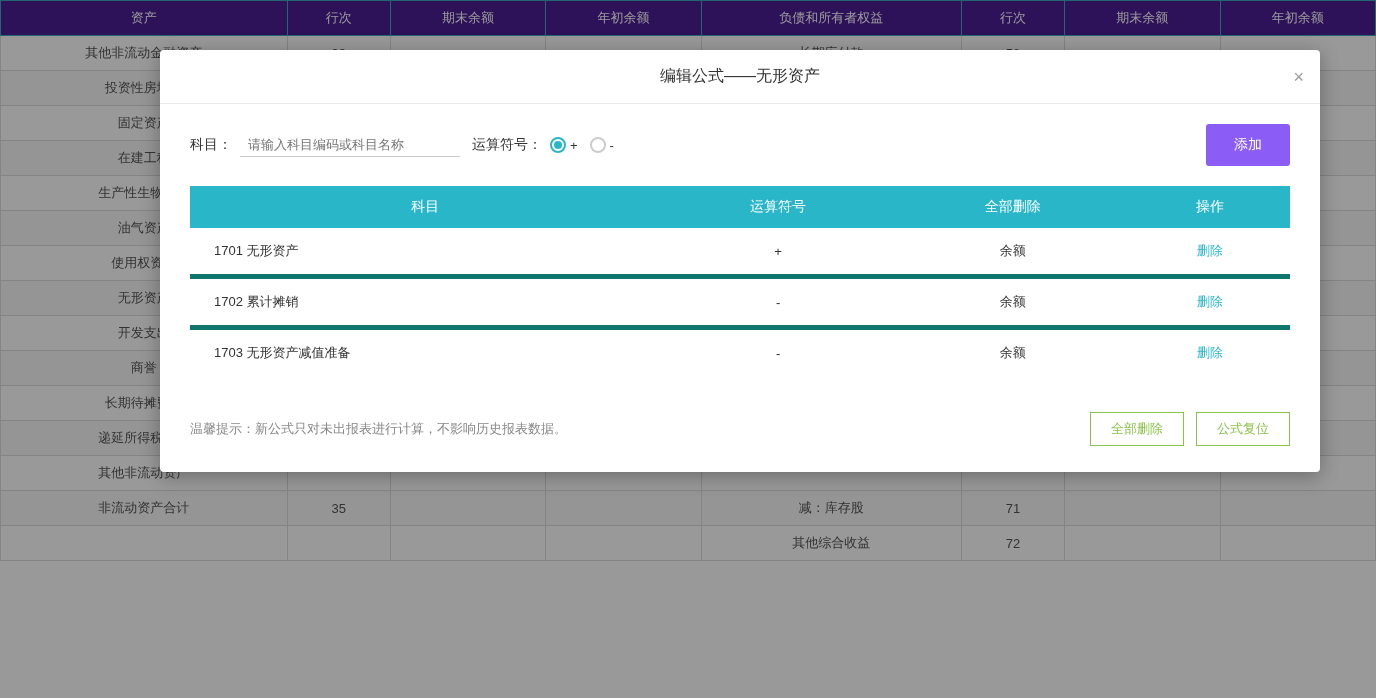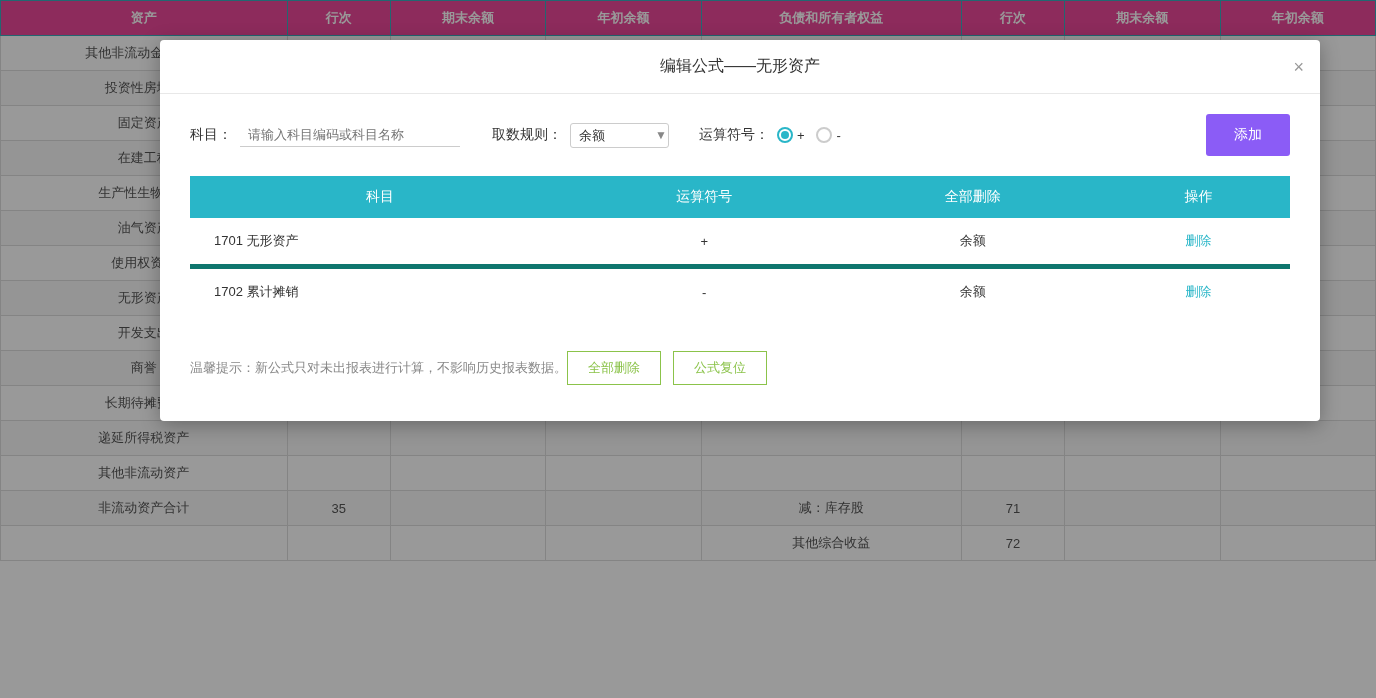--- a/index.html
+++ b/index.html
@@ -23,26 +23,26 @@
     }
 
     .bg-table {
       width: 100%;
       border-collapse: collapse;
       color: #333;
       font-size: 13px;
     }
 
     .bg-table th {
-      background: #ec4899;
+      background: #4c1d95;
       color: #fff;
       padding: 8px 12px;
       text-align: center;
       border: 1px solid #3aacbc;
-      font-weight: bold;
+      font-weight: normal;
     }
 
     .bg-table td {
       padding: 8px 12px;
       border: 1px solid #ddd;
       text-align: center;
       color: #555;
     }
 
     .bg-table tr:nth-child(even) td { background: #f9f9f9; }
@@ -53,21 +53,21 @@
       top: 0; left: 0;
       width: 1376px;
       height: 698px;
       background: rgba(0,0,0,0.4);
       z-index: 10;
     }
 
     
     .modal {
       position: absolute;
-      top: 40px;
+      top: 50px;
       left: 160px;
       width: 1160px;
       background: #fff;
       border-radius: 4px;
       z-index: 20;
       box-shadow: 0 4px 20px rgba(0,0,0,0.3);
     }
 
     .modal-header {
       padding: 16px 20px;
@@ -92,21 +92,21 @@
 
     .modal-body {
       padding: 20px 30px;
     }
 
     
     .form-row {
       display: flex;
       align-items: center;
       margin-bottom: 20px;
-      gap: 32px;
+      gap: 12px;
       justify-content: center;
     }
 
     .form-field {
       display: flex;
       align-items: center;
       gap: 8px;
     }
 
     .form-label {
@@ -242,23 +242,24 @@
     }
 
     .delete-link {
       color: #29b6c8;
       cursor: pointer;
       text-decoration: none;
     }
 
     
     .modal-footer {
-      padding: 16px 30px 36px;
-      display: flex;
-      align-items: center;
+      padding: 16px 30px 26px;
+      display: flex;
+      align-items: center;
+      justify-content: space-between;
     }
 
     .footer-tip {
       color: #888;
       font-size: 13px;
     }
 
     .footer-btns {
       display: flex;
       gap: 12px;
@@ -455,28 +456,20 @@
   </div>
 
   <div class="modal-body">
 
     <div class="form-row">
       <div class="form-field">
         <label class="form-label">科目：</label>
         <input class="form-input" type="text" placeholder="请输入科目编码或科目名称" style="">
       </div>
 
-      <div class="form-field">
-        <label class="form-label">取数规则：</label>
-        <div class="form-select-wrap">
-          <select class="form-select">
-          <option value="余额">余额</option><option value="借方发生额">借方发生额</option><option value="贷方发生额">贷方发生额</option></select>
-          <span class="select-arrow">▼</span>
-        </div>
-      </div>
 
       <div class="form-field">
         <label class="form-label">运算符号：</label>
         <div class="radio-group">
           <div class="radio-item">
             <div class="radio-circle checked">
             </div>
             <span class="radio-label">+</span>
           </div>
           <div class="radio-item">
@@ -504,20 +497,26 @@
             <td>+</td>
             <td>余额</td>
             <td><a class="delete-link">删除</a></td>
           </tr>
           <tr>
             <td>1702 累计摊销</td>
             <td>-</td>
             <td>余额</td>
             <td><a class="delete-link">删除</a></td>
           </tr>
+          <tr>
+            <td>1703 无形资产减值准备</td>
+            <td>-</td>
+            <td>余额</td>
+            <td><a class="delete-link">删除</a></td>
+          </tr>
         </tbody>
     </table>
   </div>
 
   <div class="modal-footer">
     <span class="footer-tip">温馨提示：新公式只对未出报表进行计算，不影响历史报表数据。</span>
     <div class="footer-btns">
       <button class="btn-outline">全部删除</button>
       <button class="btn-outline">公式复位</button>
     </div>

